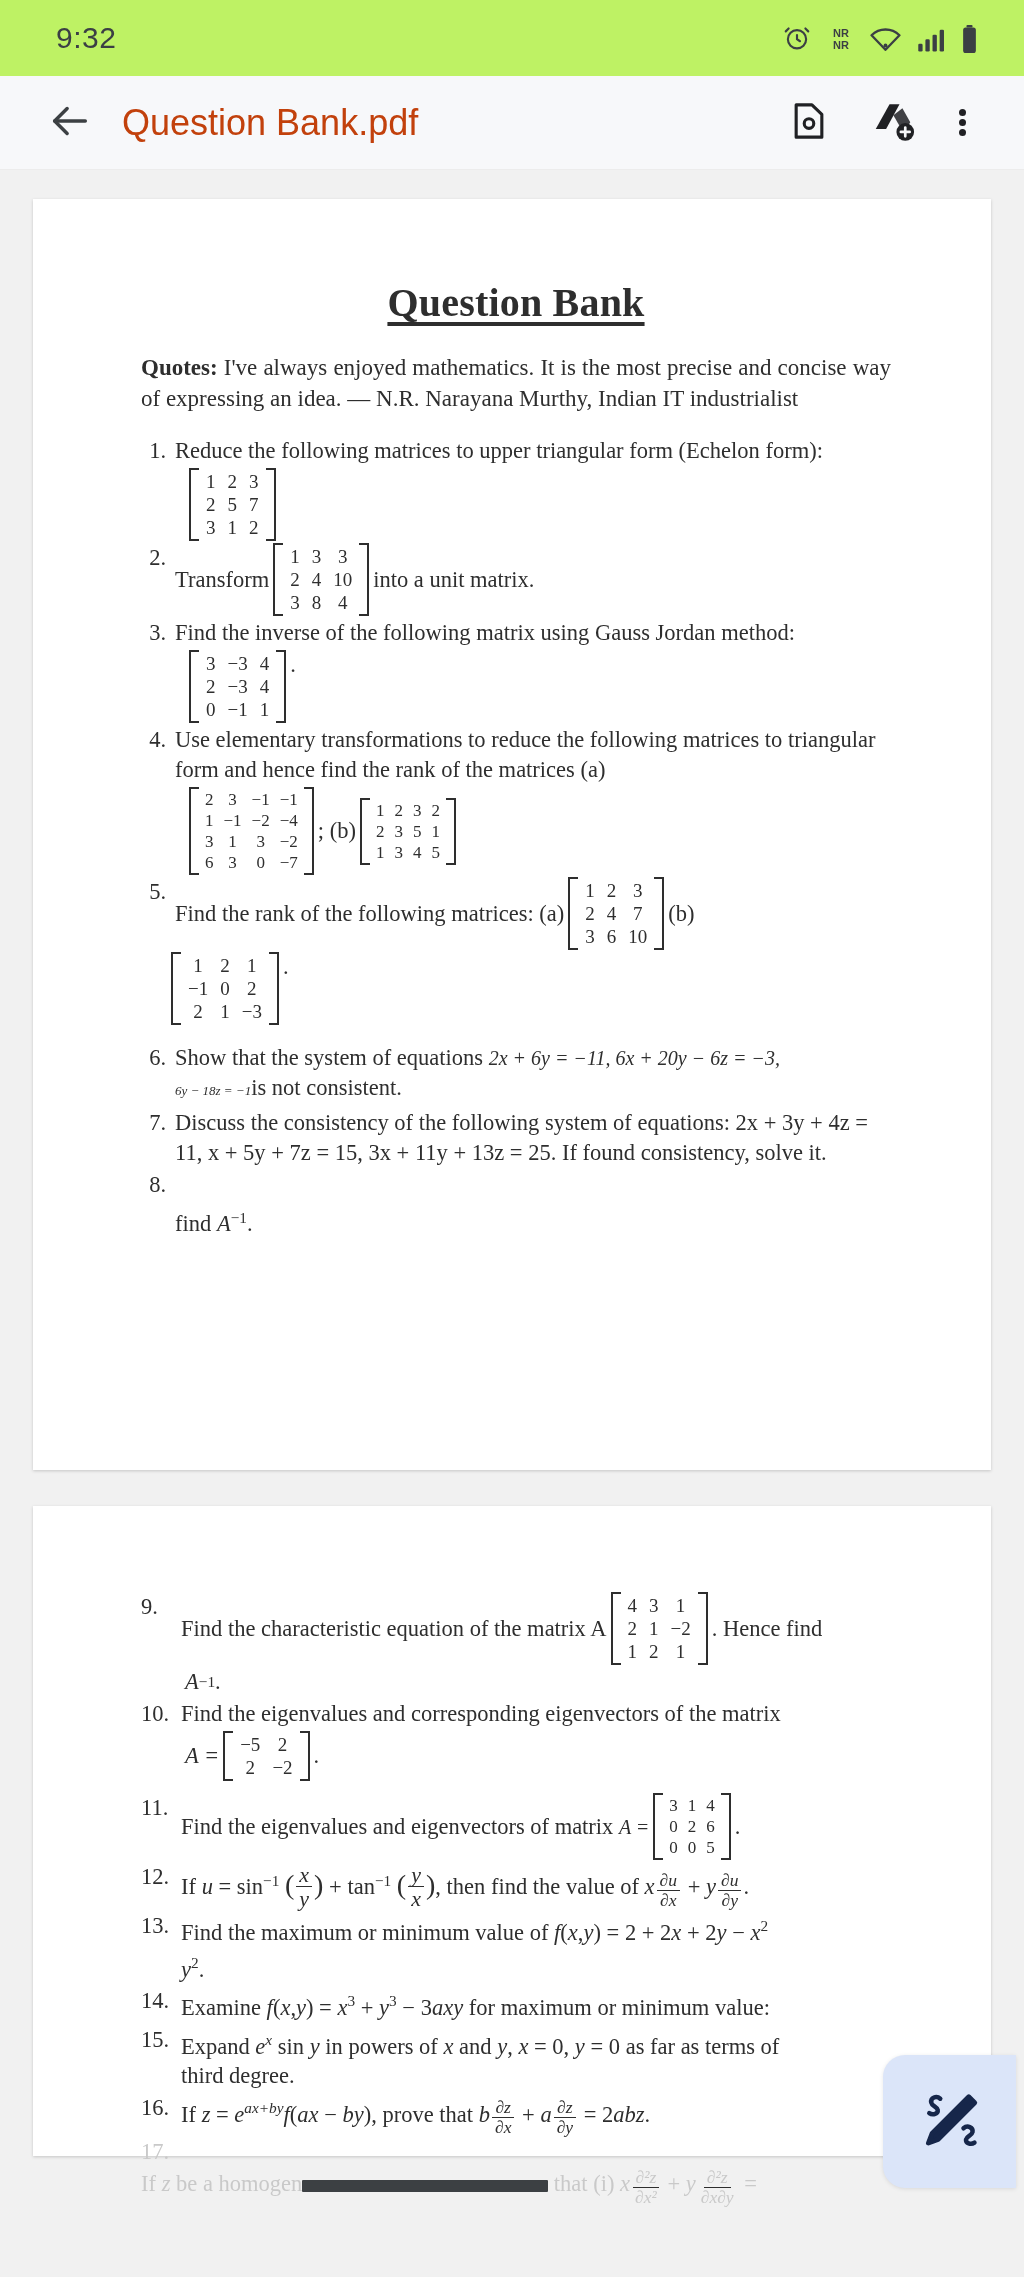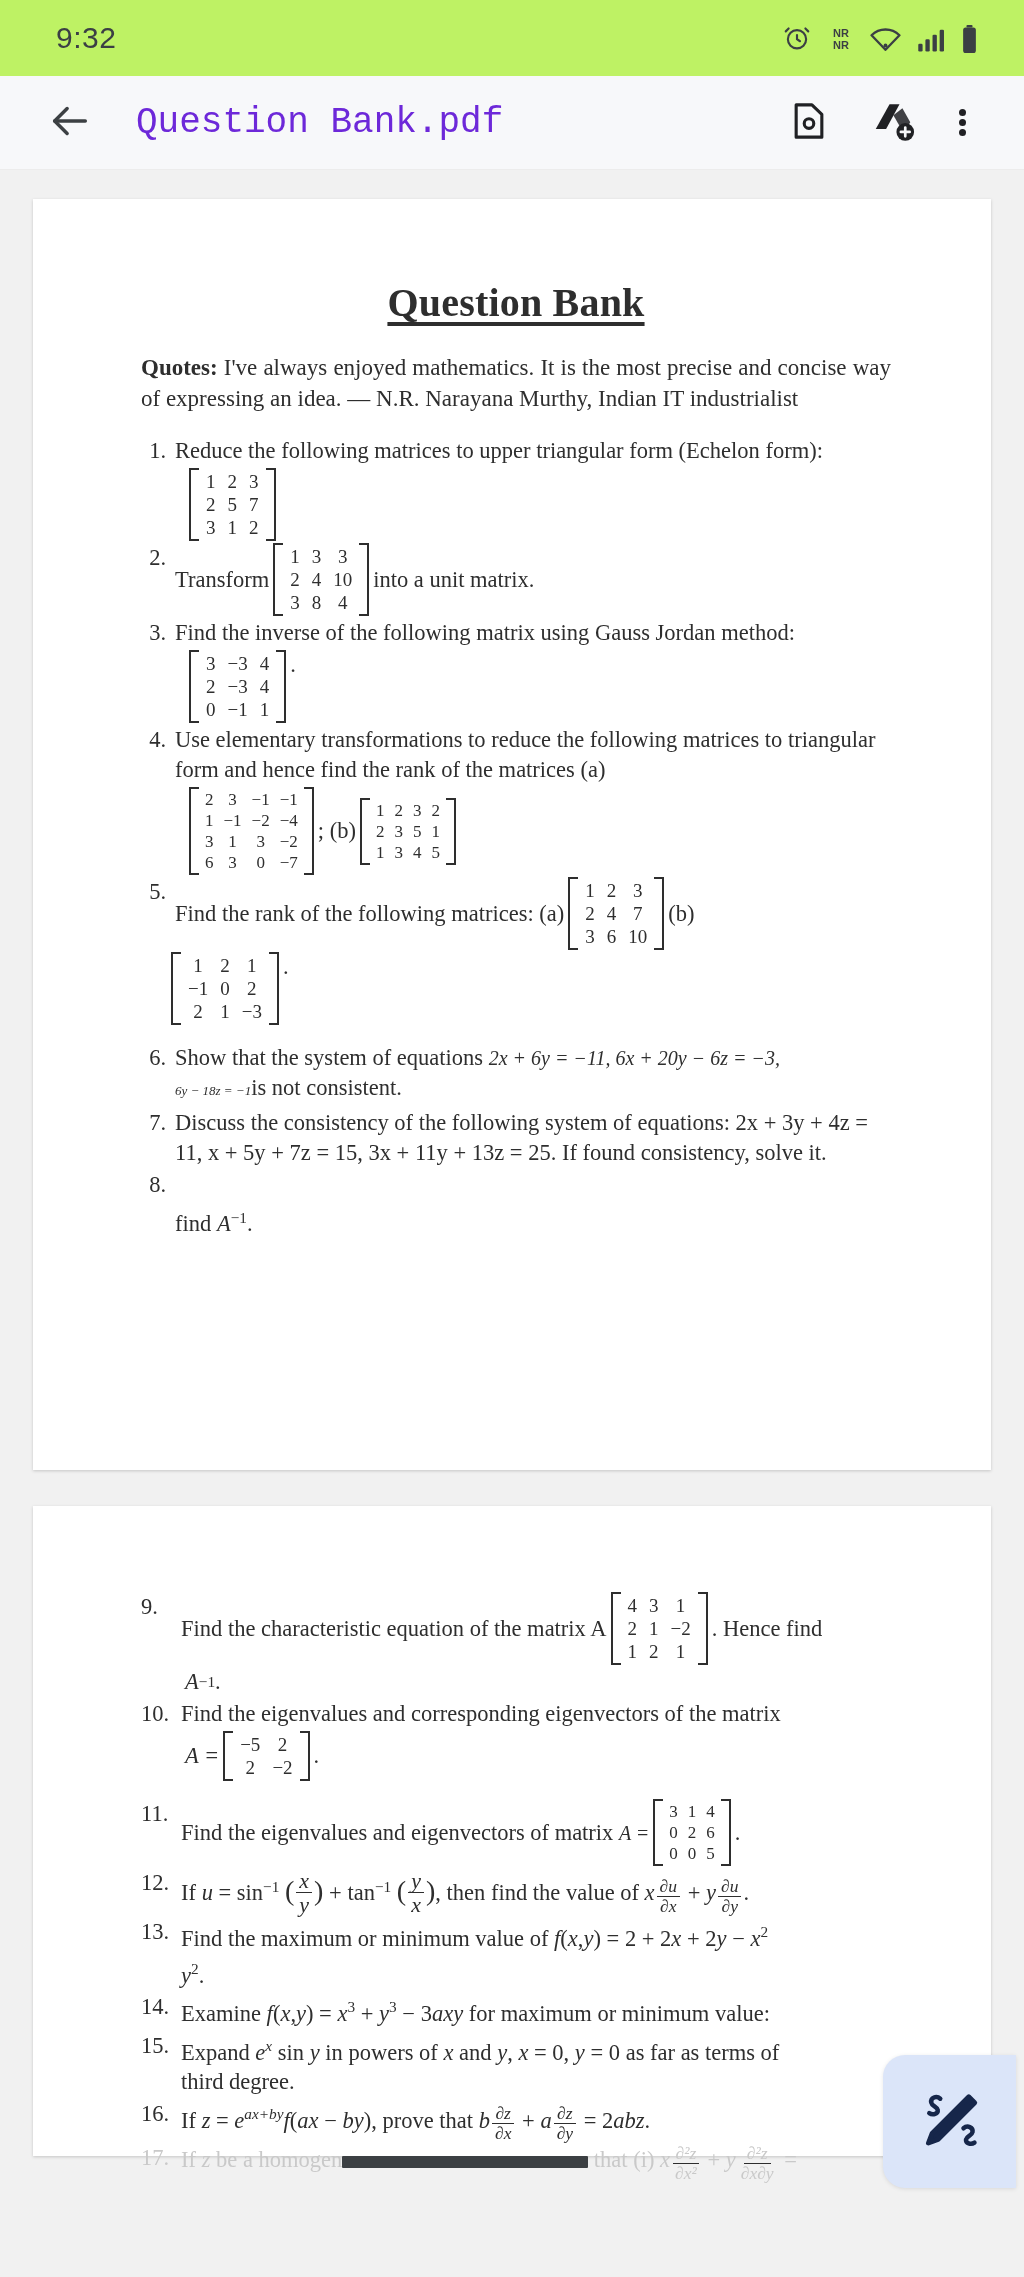--- a/index.html
+++ b/index.html
@@ -42,27 +42,27 @@
     padding: 0 38px 0 40px;
     border-bottom: 1px solid #ececec;
   }
   .appbar-back {
     width: 60px; height: 60px;
     display: flex; align-items: center; justify-content: center;
     flex: 0 0 auto;
   }
   .appbar-title {
     font-size: 36px;
-    color: #6d28d9;
-    margin-left: 36px;
+    color: #c2410c;
+    margin-left: 22px;
     flex: 1 1 auto;
     white-space: nowrap;
     overflow: hidden;
     text-overflow: ellipsis;
-    font-family: Liberation Mono, monospace;
+    font-family: Liberation Sans, sans-serif;
   }
   .appbar-action {
     width: 62px; height: 62px;
     display: flex; align-items: center; justify-content: center;
     flex: 0 0 auto;
     margin-left: 22px;
   }
   .appbar-action.menu { width: 44px; margin-left: 16px; margin-right: 2px;}
   .dot {
     width: 7px; height: 7px; border-radius: 50%;
@@ -179,21 +179,21 @@
 
   .paren-frac {
     display: inline-flex;
     align-items: center;
     font-size: 1.25em;
     line-height: 1;
   }
   .indent { padding-left: 44px; }
   .indent2 { padding-left: 26px; }
 
-  .faded { color: #c9c9c9; }
+  .faded { color: #c9c9c9; flex-direction: column; }
   .strike-block {
     display: inline-block;
     background: #3c4043;
     color: #3c4043;
     height: 12px;
     vertical-align: middle;
     border-radius: 1px;
   }
 
   
@@ -582,21 +582,21 @@
             <tr>
                   <td>2</td>
                   <td>−2</td>
                 </tr>
           </tbody>
             </table>
         </span>
         <span>.</span>
       </div>
 
-      <div class="q" style="margin-top:18px">
+      <div class="q" style="margin-top:12px">
         <span class="q-num tight">11.</span>
         <span class="q-text mrow">
           <span>Find the eigenvalues and eigenvectors of matrix</span>&nbsp;
           <span class="em" style="font-size:20px">A =</span>
           <span class="matrix tiny">
             <table>
                 <tbody>
               <tr>
                     <td>3</td>
                     <td>1</td>

